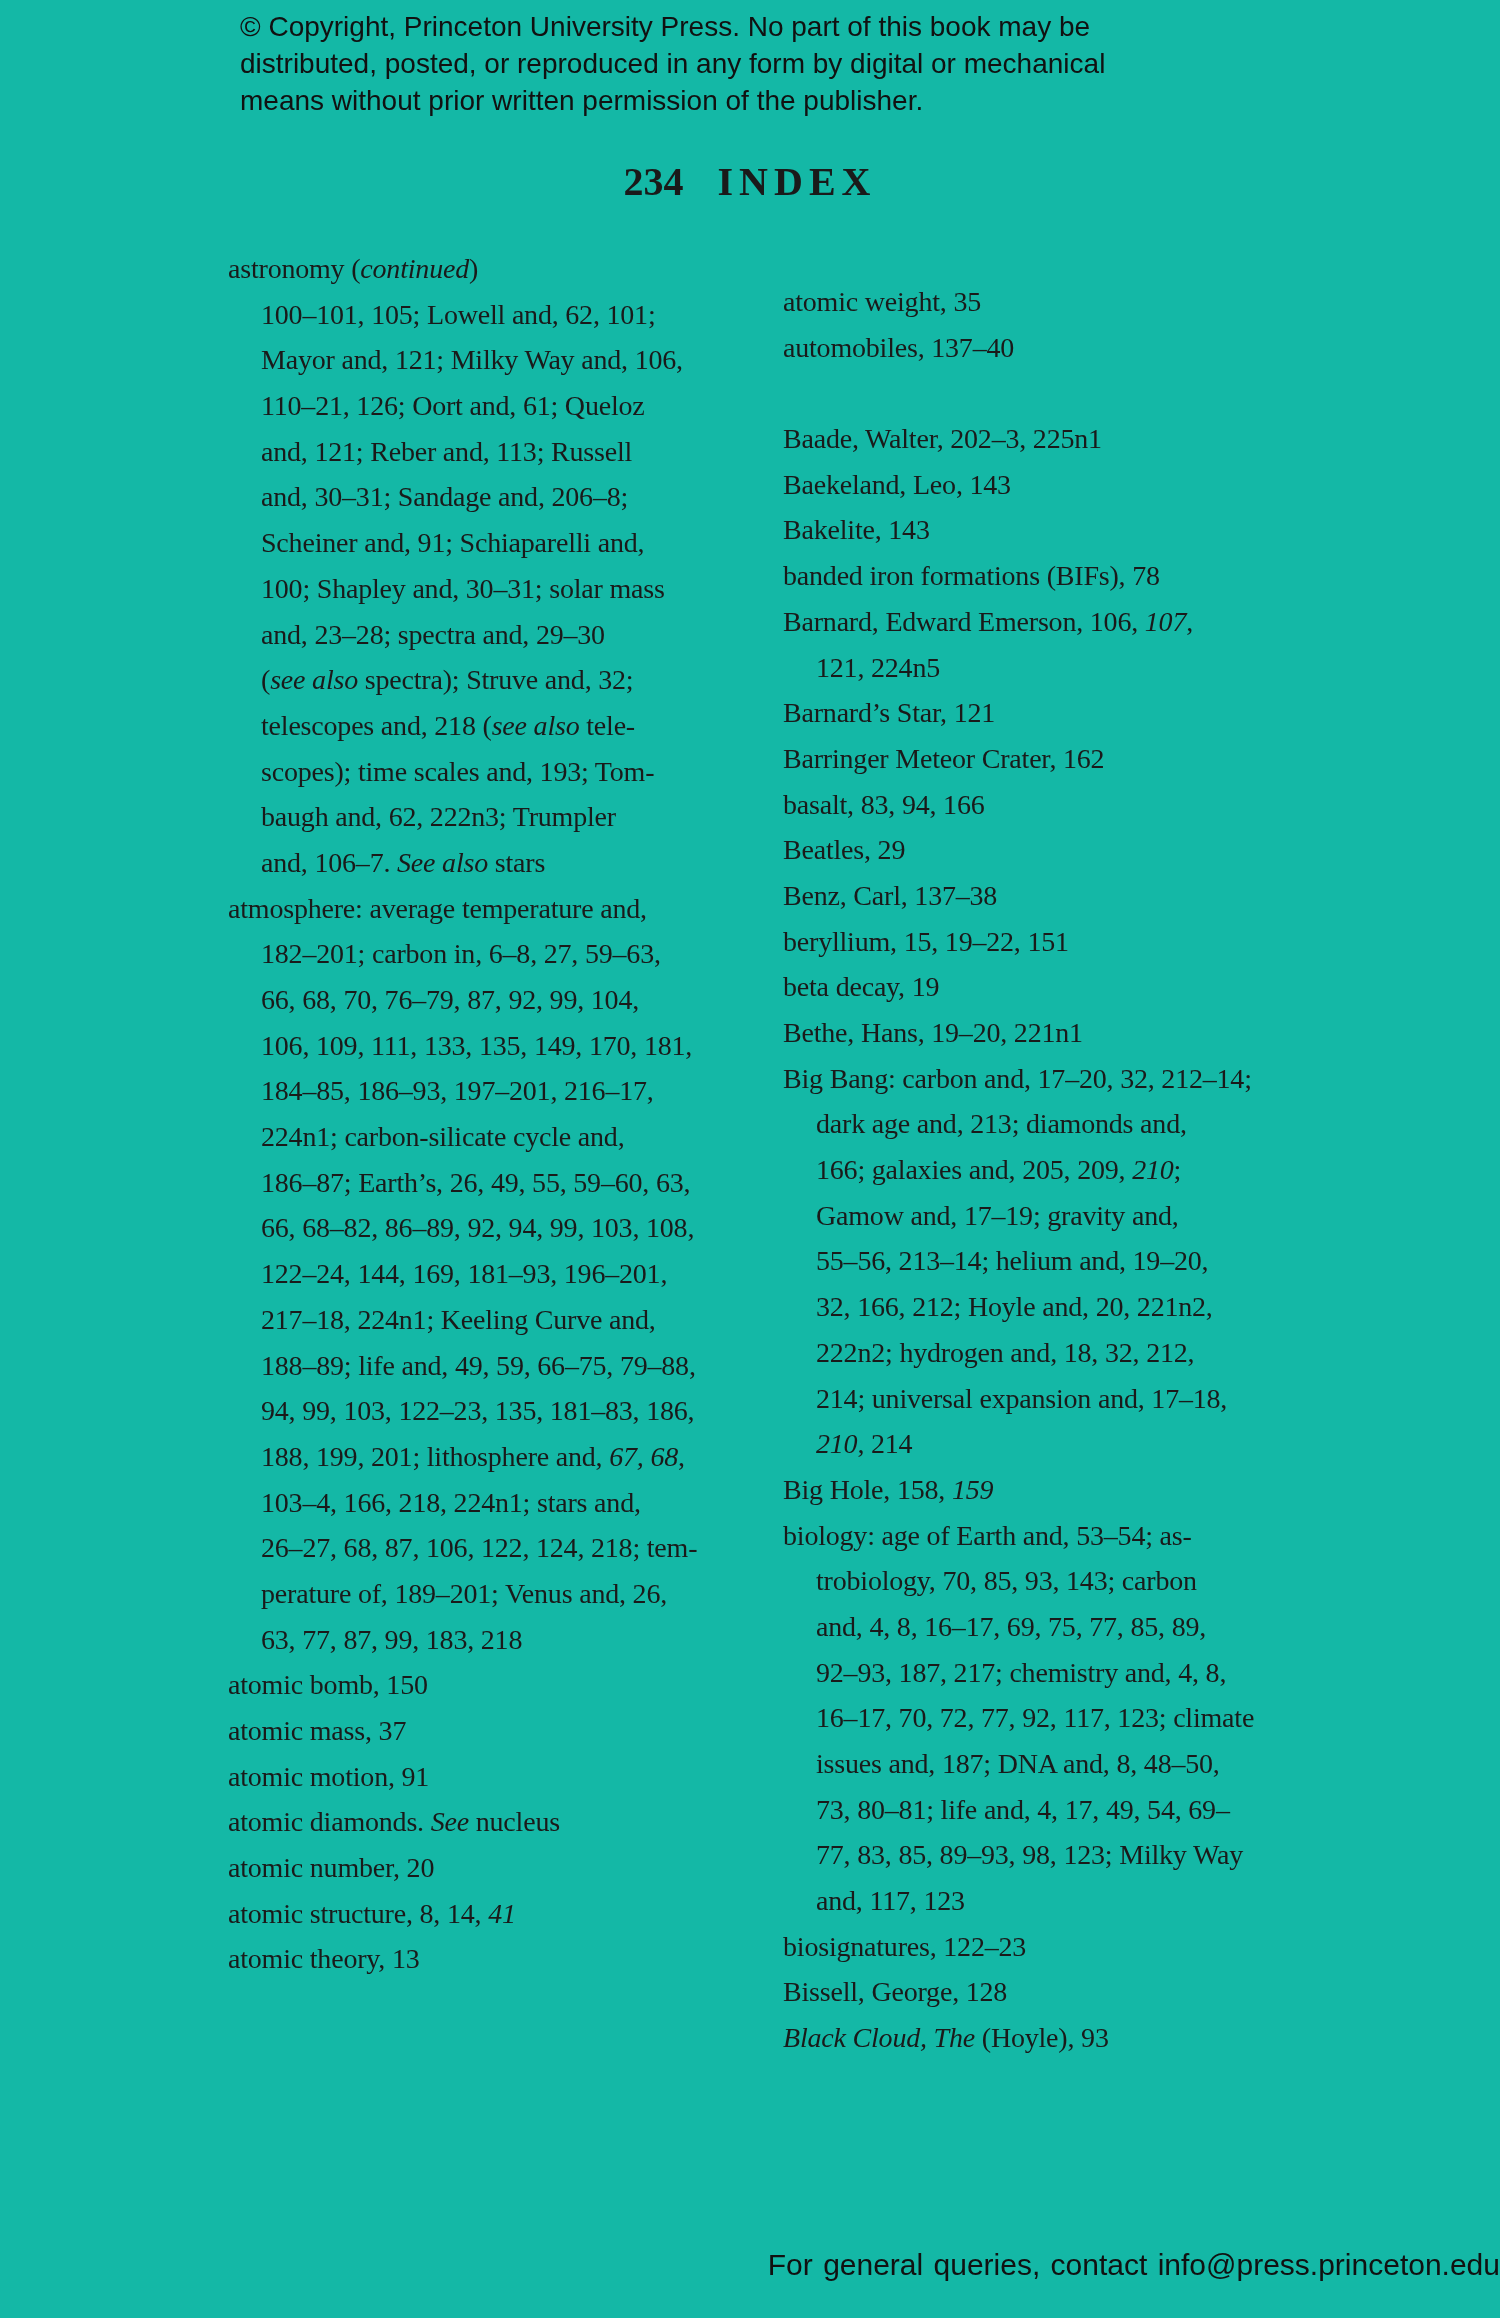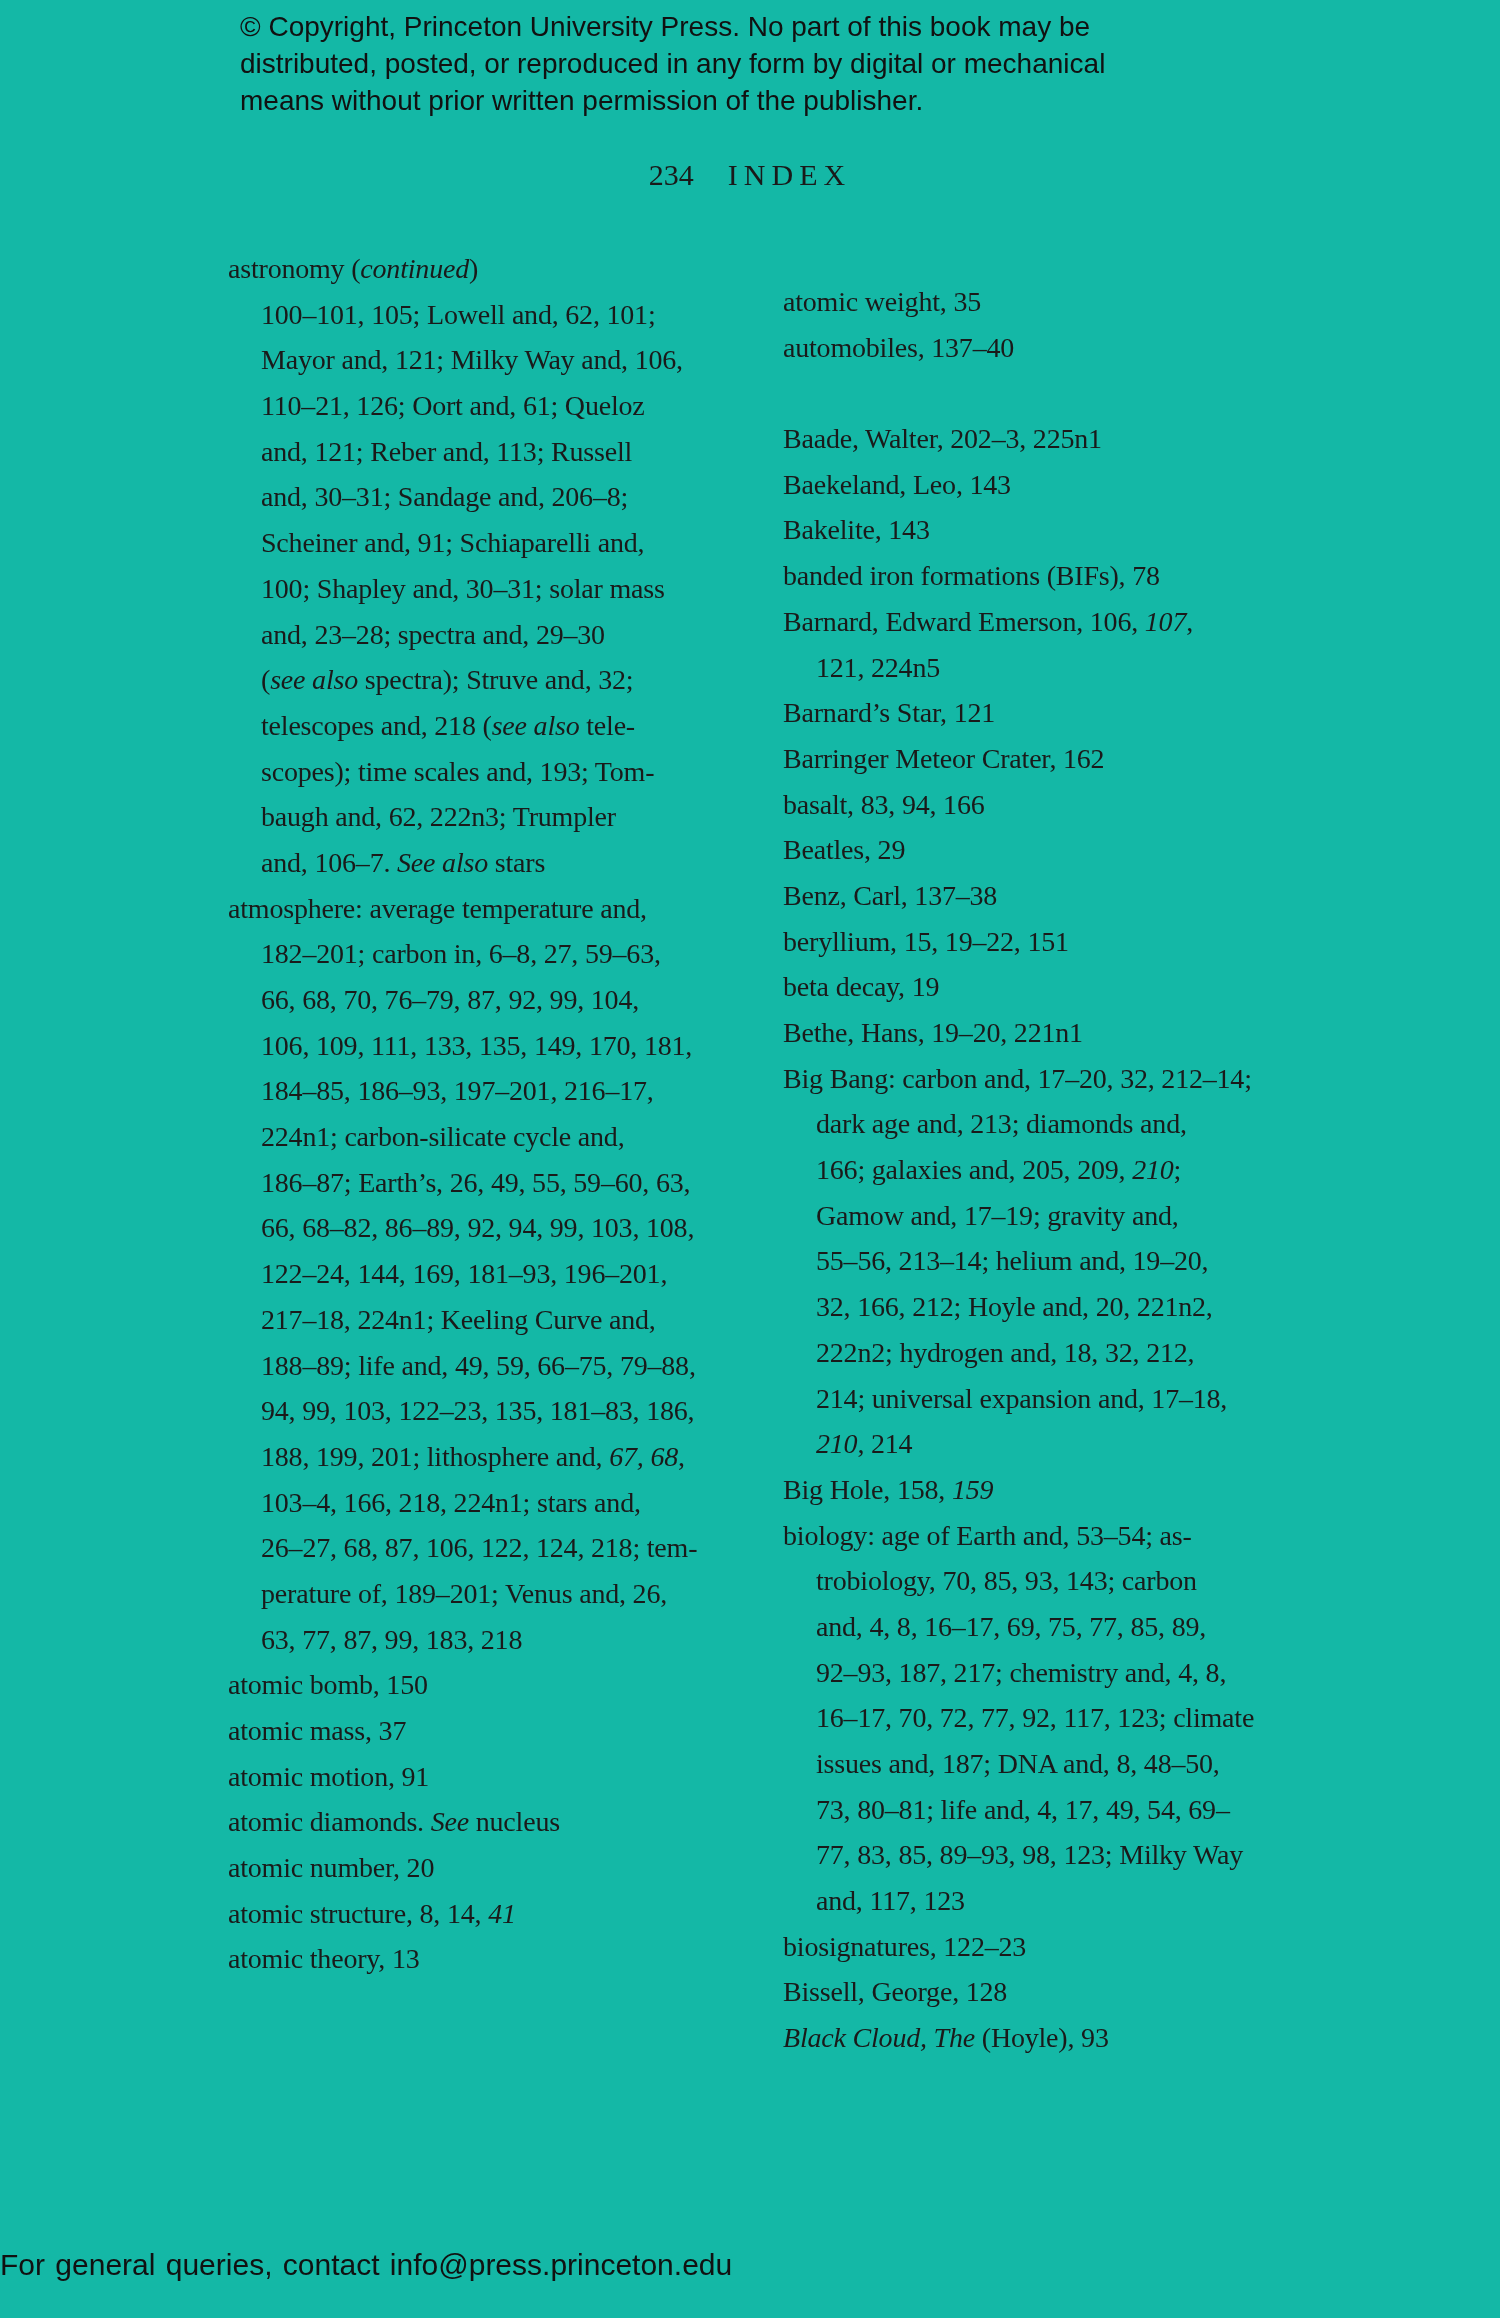--- a/index.html
+++ b/index.html
@@ -26,22 +26,23 @@
     line-height: 37px;
     color: #111111;
   }
   .page-header {
     position: absolute;
     top: 158px;
     left: 0;
     width: 100%;
     text-align: center;
     font-family: "Liberation Serif", serif;
-    font-size: 30px;
+    font-size: 40px;
     color: #1a1a1a;
+    font-weight: bold;
   }
   .index-title {
     margin-left: 34px;
     letter-spacing: 6px;
   }
   .col {
     position: absolute;
     top: 246px;
     font-family: Liberation Serif, serif;
     font-size: 28px;
@@ -55,21 +56,21 @@
     height: 45.7px;
     line-height: 45.7px;
   }
   .line.indent { padding-left: 33px; }
   .line i { font-style: italic; }
   .footer {
     position: absolute;
     top: 2248px;
     left: 0;
     width: 100%;
-    text-align: left;
+    text-align: right;
     font-family: "Liberation Sans", sans-serif;
     font-size: 30px;
     word-spacing: 2px;
     color: #111111;
   }
 </style>
 </head>
 <body>
 
 <div class="page">

